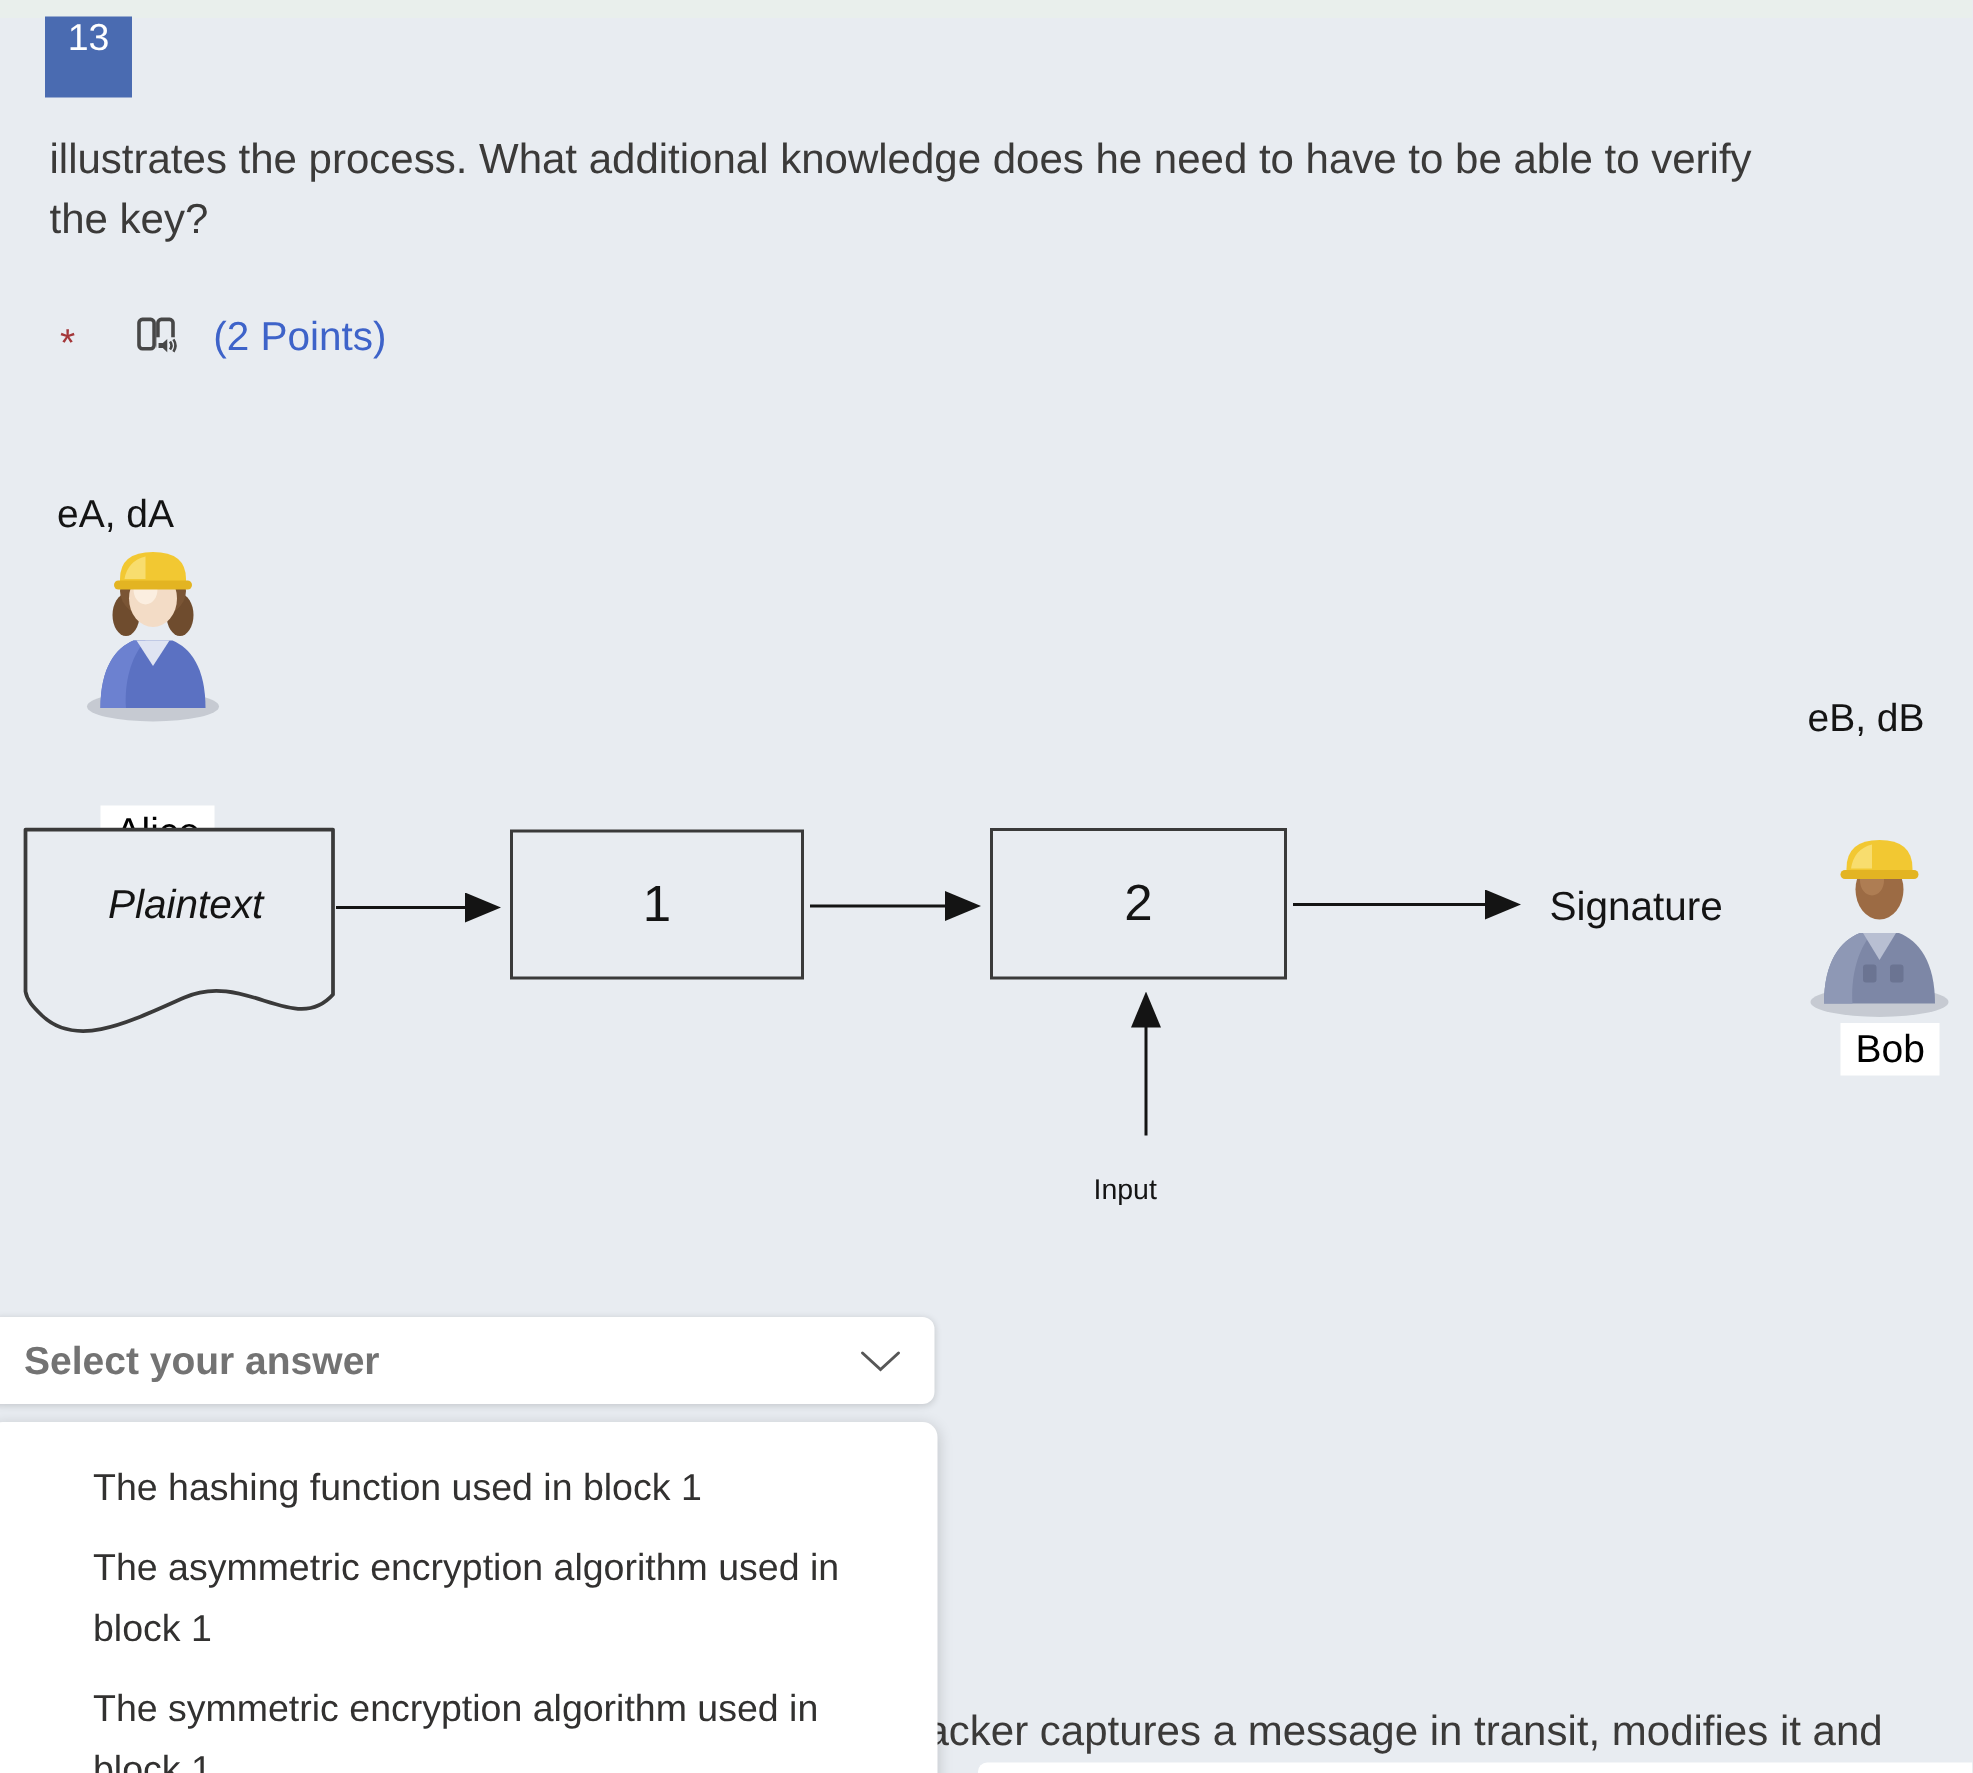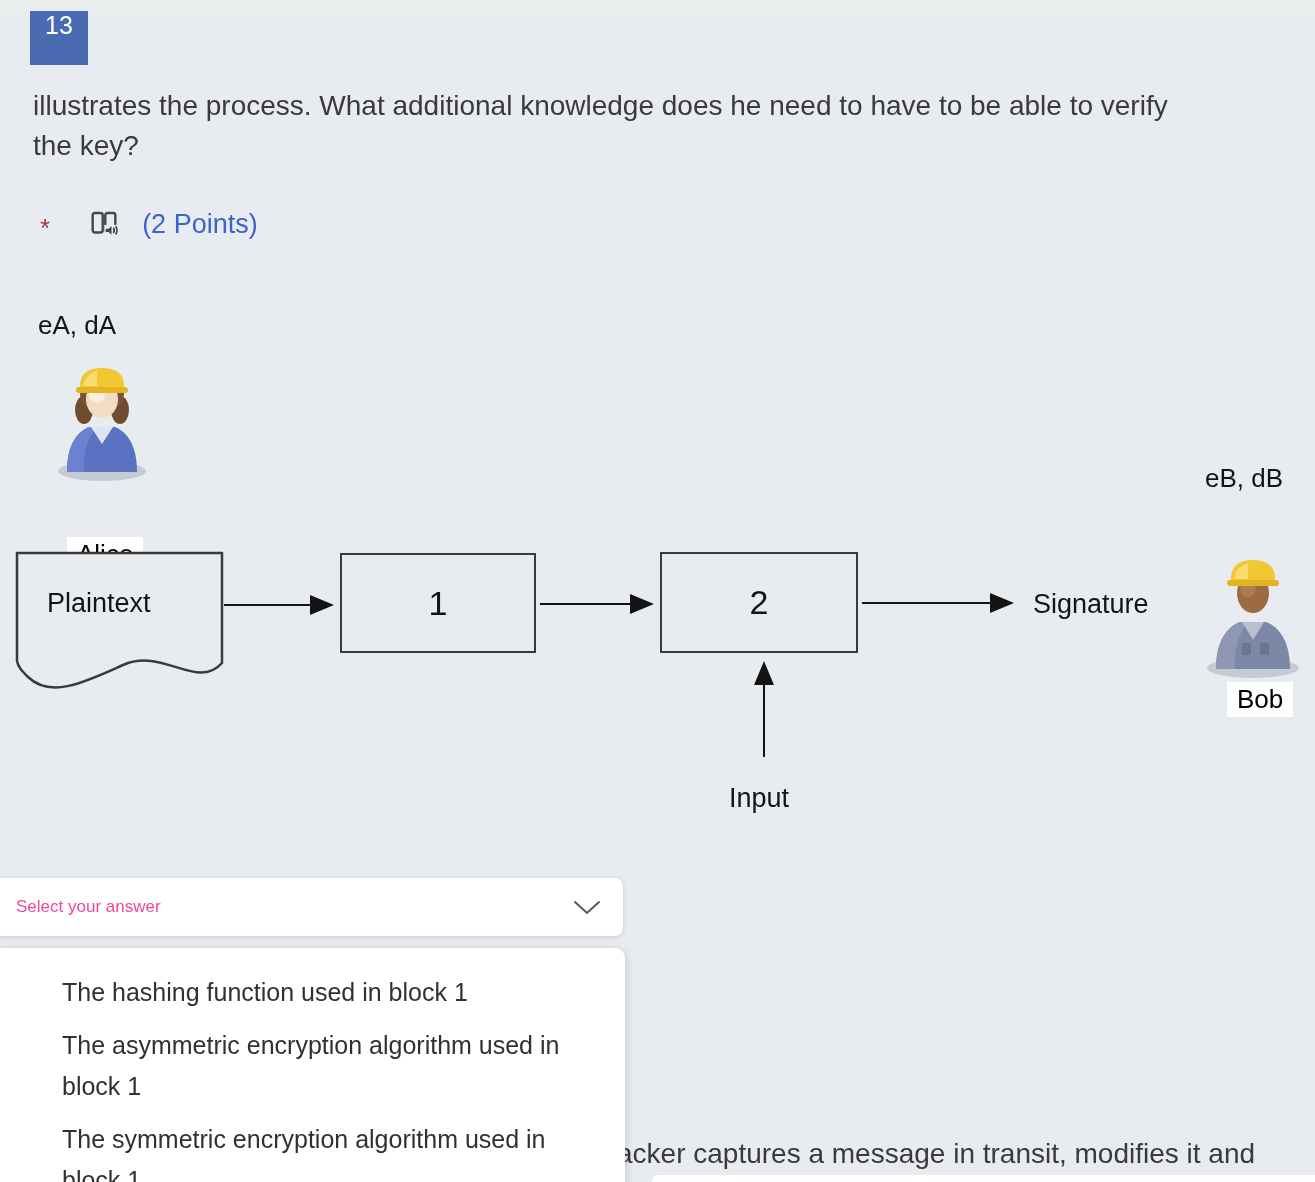--- a/index.html
+++ b/index.html
@@ -31,21 +31,21 @@
   .dg-label{position:absolute;color:var(--diagram-ink);font-size:26px;white-space:nowrap;}
   .name-tag{position:absolute;background:#ffffff;color:#000;font-size:26px;padding:2px 10px;white-space:nowrap;}
   .block{position:absolute;border:2px solid #3a3a3a;display:flex;align-items:center;justify-content:center;
     color:var(--diagram-ink);font-size:34px;background:transparent;}
   .arrows{position:absolute;left:0;top:0;pointer-events:none;}
   .avatar{position:absolute;}
 
   
   .select-box{position:absolute;left:-8px;top:878px;width:631px;height:58px;background:#fff;border-radius:8px;
     box-shadow:0 1px 5px rgba(0,0,0,.15);display:flex;align-items:center;padding:0 22px 0 24px;cursor:pointer;z-index:4;}
-  .select-box .ph{color:#ec4899;font-size:17px;flex:1;}
+  .select-box .ph{color:#737373;font-size:26px;flex:1;font-weight:bold;}
   .options-panel{position:absolute;left:-8px;top:948px;width:633px;height:260px;background:#fff;border-radius:10px;
     box-shadow:0 2px 10px rgba(0,0,0,.18);padding-top:18px;z-index:5;}
   .option{padding:6px 10px 6px 70px;max-width:625px;color:#323130;font-size:25px;line-height:41px;cursor:pointer;}
   .option .txt{display:block;max-width:545px;}
 
   
   .next-q-partial{position:absolute;left:617px;top:1138px;color:var(--text-dark);font-size:28px;white-space:nowrap;z-index:1;}
   .bottom-strip{position:absolute;left:652px;top:1175px;width:663px;height:8px;background:#fff;border-top-left-radius:6px;z-index:2;}
 </style>
 </head>
@@ -69,21 +69,21 @@
         <rect x="12.9" y="4.2" width="7.1" height="13.8" rx="1.6"></rect>
         <rect x="12.2" y="12.6" width="9.5" height="9.2" fill="#e8ecf1" stroke="none"></rect>
         <polygon points="13.2,15.3 15.2,15.3 17.3,13.4 17.3,19.6 15.2,17.7 13.2,17.7" fill="#474747" stroke="none"></polygon>
         <path d="M18.6,14.6 a3.2,3.2 0 0 1 0,3.8" stroke-width="1.2"></path>
         <path d="M20.2,13.6 a5.2,5.2 0 0 1 0,5.8" stroke-width="1.2"></path>
       </svg>
     </span>
     <span class="q-points">(2 Points)</span>
   </div>
 
-  <div class="dg-label" style="left:38px;top:310px;">eA, dA</div>
+  <div class="dg-label" style="left:38px;top:327px;">eA, dA</div>
 
   <div class="avatar" style="left:53px;top:352px;">
     <svg width="98" height="132" viewBox="0 0 98 132">
       <ellipse cx="49" cy="119" rx="44" ry="10" fill="#a9aeb8" opacity="0.55"></ellipse>
       <path d="M14,120 C14,93 24,80 36,75 L62,75 C74,80 84,93 84,120 Z" fill="#5b71c2"></path>
       <path d="M14,120 C14,93 24,80 36,75 L44,75 C34,86 30,103 31,120 Z" fill="#6c81d0"></path>
       <path d="M49,75 L38,75 49,92 60,75 Z" fill="#dfe4f2"></path>
       <ellipse cx="31" cy="58" rx="9" ry="14" fill="#6f4c2e"></ellipse>
       <ellipse cx="67" cy="58" rx="9" ry="14" fill="#6f4c2e"></ellipse>
       <ellipse cx="49" cy="42" rx="22" ry="18" fill="#7a5535"></ellipse>
@@ -94,21 +94,21 @@
       <rect x="23" y="35" width="52" height="6" rx="3" fill="#e3b422"></rect>
     </svg>
   </div>
   <div class="name-tag" style="left:67px;top:522px;margin-top:15px;">Alice</div>
 
   <div class="avatar" style="left:15px;top:551px;">
     <svg width="210" height="142" viewBox="0 0 210 142">
       <path d="M2,2 H207 V112 C182,140 148,96 108,114 C70,131 36,148 13,126 C7,120 3,116 2,110 Z" fill="#e8ecf1" stroke="#3a3a3a" stroke-width="2.5" stroke-linejoin="round"></path>
     </svg>
   </div>
-  <div class="dg-label" style="left:47px;top:588px;font-size:27px;">Plaintext</div>
+  <div class="dg-label" style="left:72px;top:588px;font-size:27px;font-style:italic;">Plaintext</div>
 
   <div class="block" style="left:340px;top:553px;width:196px;height:100px;">
     <span>1</span>
   </div>
   <div class="block" style="left:660px;top:552px;width:198px;height:101px;">
     <span>2</span>
   </div>
 
   <svg class="arrows" width="1315" height="1182">
     <defs>
@@ -116,21 +116,21 @@
         <path d="M0,0 L12,5 L0,10 Z" fill="#141414"></path>
       </marker>
     </defs>
     <line x1="224" y1="605" x2="330" y2="605" stroke="#141414" stroke-width="2" marker-end="url(#ah)"></line>
     <line x1="540" y1="604" x2="650" y2="604" stroke="#141414" stroke-width="2" marker-end="url(#ah)"></line>
     <line x1="862" y1="603" x2="1010" y2="603" stroke="#141414" stroke-width="2" marker-end="url(#ah)"></line>
     <line x1="764" y1="757" x2="764" y2="665" stroke="#141414" stroke-width="2" marker-end="url(#ah)"></line>
   </svg>
 
   <div class="dg-label" style="left:1033px;top:589px;font-size:27px;">Signature</div>
-  <div class="dg-label" style="left:729px;top:783px;font-size:27px;">Input</div>
+  <div class="dg-label" style="left:729px;top:783px;font-size:19px;">Input</div>
 
   <div class="dg-label" style="left:1205px;top:463px;">eB, dB</div>
   <div class="avatar" style="left:1202px;top:543px;">
     <svg width="102" height="138" viewBox="0 0 102 138">
       <ellipse cx="51" cy="125" rx="46" ry="10" fill="#a9aeb8" opacity="0.55"></ellipse>
       <path d="M14,126 C14,98 25,84 38,79 L64,79 C77,84 88,98 88,126 Z" fill="#7d87a6"></path>
       <path d="M14,126 C14,98 25,84 38,79 L46,79 C36,91 32,108 33,126 Z" fill="#8e98b5"></path>
       <path d="M51,79 L40,79 51,97 62,79 Z" fill="#b8bfd2"></path>
       <rect x="40" y="100" width="9" height="12" rx="2" fill="#6b7492"></rect>
       <rect x="58" y="100" width="9" height="12" rx="2" fill="#6b7492"></rect>

